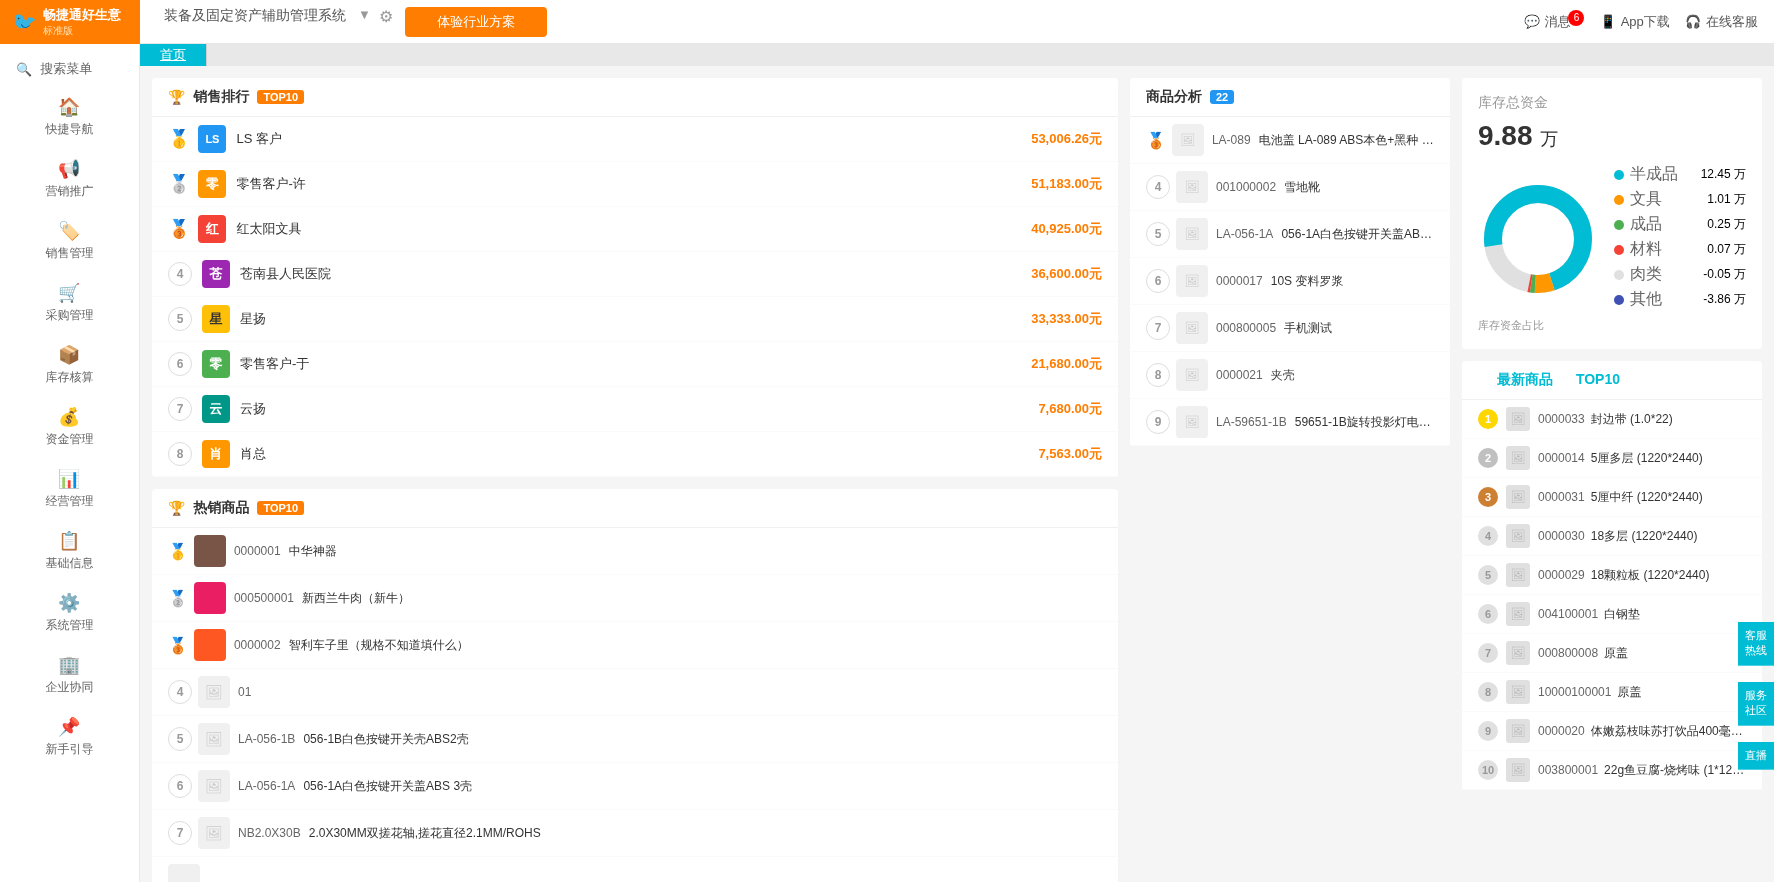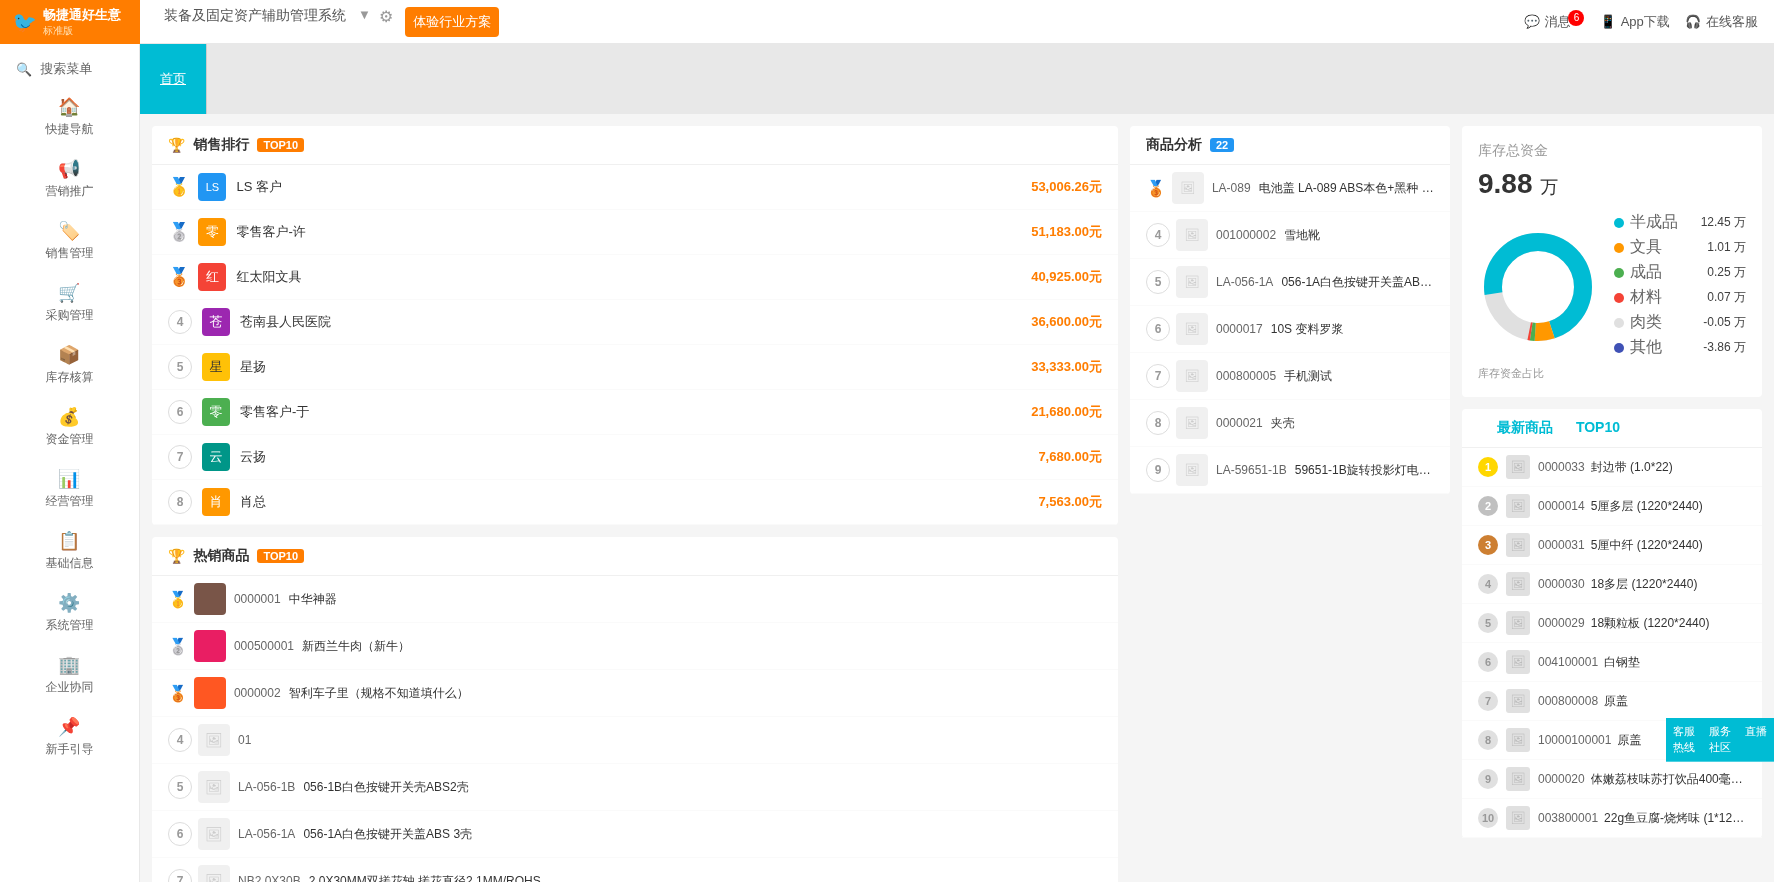--- a/index.html
+++ b/index.html
@@ -40,21 +40,21 @@
       color: #555;
       padding: 0 8px;
       cursor: pointer;
     }
     .dropdown-arrow { color: #999; margin-left: 4px; cursor: pointer; }
     .gear-icon { color: #999; margin-left: 8px; cursor: pointer; font-size: 16px; }
     .experience-btn {
       background: #ff7d00;
       color: #fff;
       border: none;
-      padding: 6px 8px;
+      padding: 6px 32px;
       border-radius: 4px;
       cursor: pointer;
       font-size: 13px;
       margin-left: 12px;
     }
     .header-right {
       display: flex;
       align-items: center;
       gap: 16px;
     }
@@ -121,21 +121,21 @@
       background: #f5f5f5;
     }
 
     
     .nav-tabs {
       background: #e8e8e8;
       display: flex;
       align-items: center;
     }
     .nav-tab {
-      padding: 26px 20px;
+      padding: 2px 20px;
       cursor: pointer;
       font-size: 13px;
       color: #555;
       background: #e0e0e0;
       border-right: 1px solid #ccc;
       text-decoration: underline;
     }
     .nav-tab.active {
       background: #00bcd4;
       color: #fff;
@@ -202,21 +202,21 @@
     .rank-other { background: transparent; color: #999; border: 1px solid #ddd; }
     .rank-avatar {
       width: 28px;
       height: 28px;
       border-radius: 4px;
       display: flex;
       align-items: center;
       justify-content: center;
       color: #fff;
       font-size: 13px;
-      font-weight: normal;
+      font-weight: bold;
       margin-right: 10px;
       flex-shrink: 0;
     }
     .customer-name { flex: 1; color: #333; }
     .amount { color: #ff7d00; font-weight: bold; font-size: 13px; }
 
     
     .middle-panel {
       width: 320px;
       flex-shrink: 0;
@@ -267,21 +267,21 @@
       color: #555;
     }
     .legend-dot {
       width: 10px;
       height: 10px;
       border-radius: 50%;
       margin-right: 6px;
       flex-shrink: 0;
     }
     .legend-left { display: flex; align-items: center; }
-    .legend-value { color: #404040; }
+    .legend-value { color: #000000; }
     .legend-label { font-size: 16px; color: #666; }
 
     
     .hot-products {
       background: #fff;
       border-radius: 4px;
     }
     .product-item {
       display: flex;
       align-items: center;
@@ -350,24 +350,24 @@
       color: #bbb;
       font-size: 14px;
     }
     .newest-code { color: #666; margin-right: 6px; flex-shrink: 0; }
     .newest-name { color: #333; flex: 1; overflow: hidden; text-overflow: ellipsis; white-space: nowrap; }
 
     
     .float-buttons {
       position: fixed;
       right: 0;
-      bottom: 120px;
-      display: flex;
-      flex-direction: row;
-      gap: 0;
+      bottom: 112px;
+      display: flex;
+      flex-direction: column;
+      gap: 16px;
     }
     .float-btn {
       background: #00bcd4;
       color: #fff;
       width: 36px;
       padding: 6px 4px;
       text-align: center;
       font-size: 11px;
       cursor: pointer;
       border-bottom: 1px solid rgba(255,255,255,0.3);

